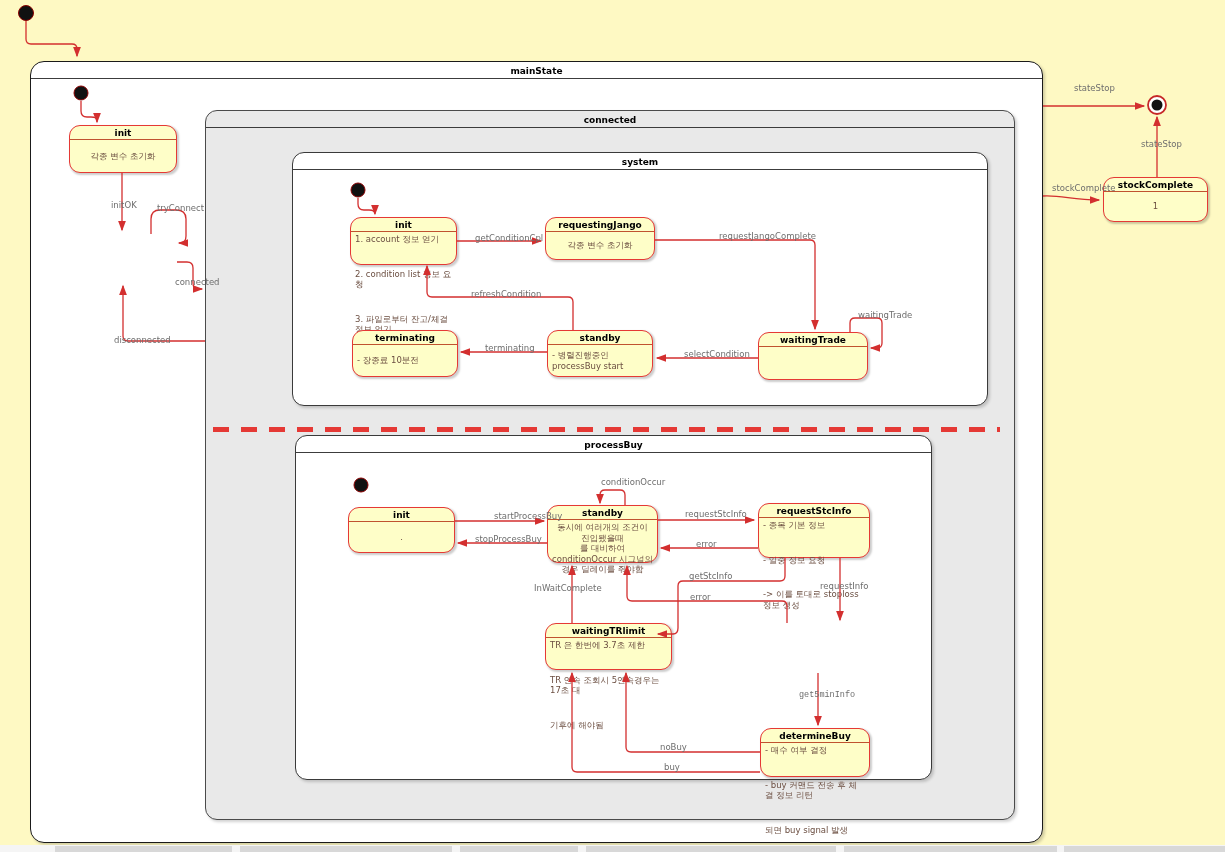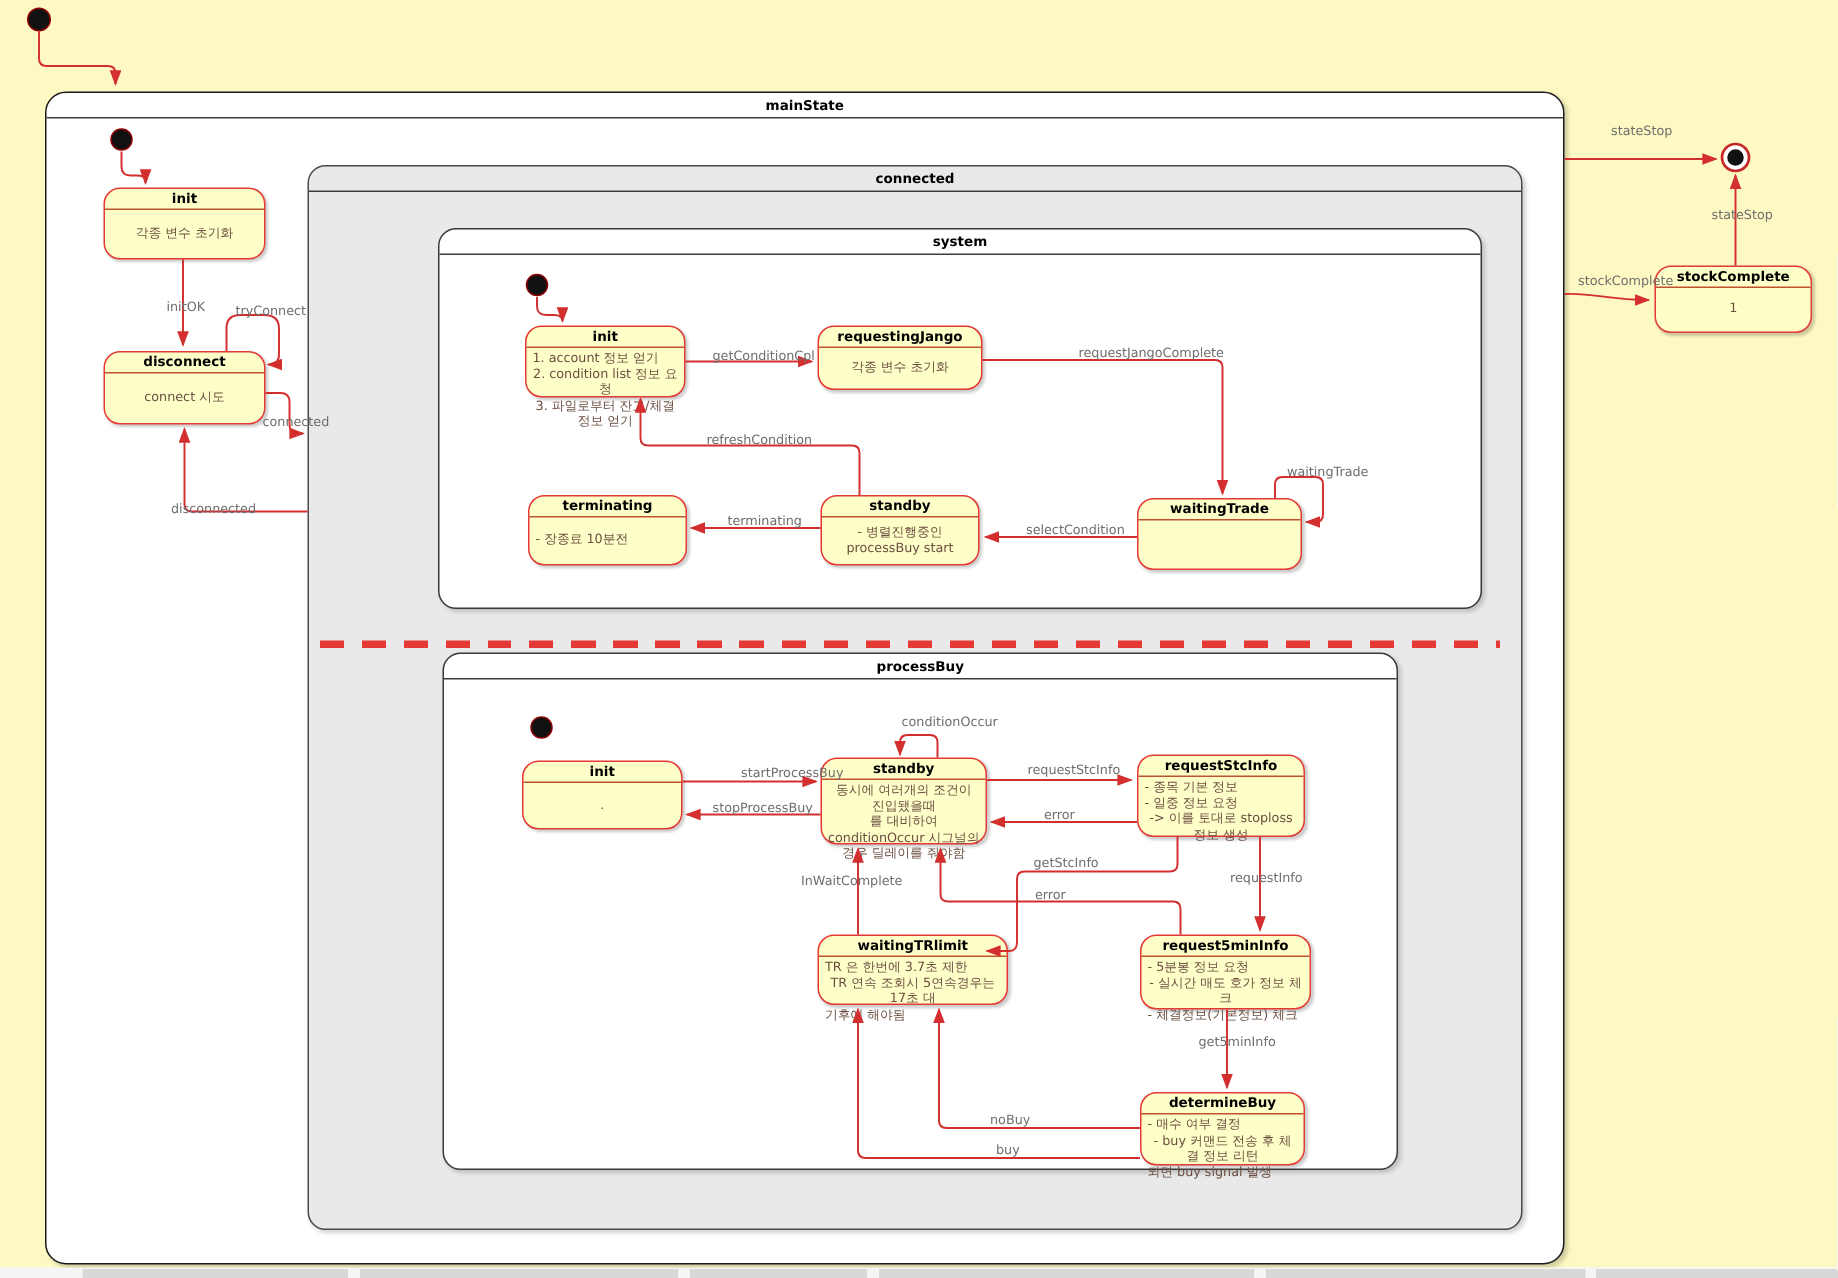--- a/index.html
+++ b/index.html
@@ -10,21 +10,21 @@
   .comp-title{font-size:9px;font-weight:bold;color:#000;text-align:center;
         padding:4px 0 2px;border-bottom:1.6px solid #3c3c3c;}
   .state{position:absolute;box-sizing:border-box;background:#fefec8;
         border:1.5px solid #e53935;border-radius:11px;display:flex;
         flex-direction:column;box-shadow:1.5px 1.5px 2px rgba(0,0,0,.2);}
   .state-title{font-size:9px;font-weight:bold;color:#000;text-align:center;
         padding:2px 2px 1px;border-bottom:1.2px solid #c0532f;}
   .state-body{flex:1;font-size:8.5px;color:#6b4e41;line-height:10.5px;
         padding:2px 4px;display:flex;flex-direction:column;justify-content:center;}
   .state-body.ctr{align-items:center;text-align:center;}
-  .state-body.lft{align-items:flex-start;text-align:center;}
+  .state-body.lft{align-items:flex-start;text-align:left;gap:24px;}
   .tlabel{position:absolute;font-size:8.5px;color:#6e6e6e;white-space:nowrap;z-index:40;}
   svg.wires{position:absolute;left:0;top:0;z-index:30;pointer-events:none;}
   .dashline{position:absolute;left:213px;top:427px;width:787px;height:5px;z-index:25;
         background:repeating-linear-gradient(90deg,#e53935 0 16px,transparent 16px 28px);}
   .bstrip{position:absolute;left:0;top:845px;width:1225px;height:7px;background:#f5f5f5;z-index:5;}
   .bseg{position:absolute;top:846px;height:6px;background:#d8d8d8;z-index:6;}
 </style>
 </head>
 <body>
 
@@ -46,24 +46,20 @@
     <div class="comp-title">processBuy</div>
   </div>
 
   <div class="dashline"></div>
 
   <div class="state" style="left:69px;top:125px;width:108px;height:48px;">
     <div class="state-title">init</div>
     <div class="state-body ctr">각종 변수 초기화</div>
   </div>
 
-  <div class="state" style="left:69px;top:234px;width:108px;height:49px;">
-    <div class="state-title">disconnect</div>
-    <div class="state-body ctr">connect 시도</div>
-  </div>
 
   <div class="state" style="left:350px;top:217px;width:107px;height:48px;">
     <div class="state-title">init</div>
     <div class="state-body lft">
       <div>1. account 정보 얻기</div>
       <div>2. condition list 정보 요청</div>
       <div>3. 파일로부터 잔고/체결정보 얻기</div>
     </div>
   </div>
 
@@ -103,28 +99,20 @@
 
   <div class="state" style="left:758px;top:503px;width:112px;height:55px;">
     <div class="state-title">requestStcInfo</div>
     <div class="state-body lft">
       <div>- 종목 기본 정보</div>
       <div>- 일중 정보 요청</div>
       <div>-&gt; 이를 토대로 stoploss 정보 생성</div>
     </div>
   </div>
 
-  <div class="state" style="left:760px;top:623px;width:114px;height:50px;">
-    <div class="state-title">request5minInfo</div>
-    <div class="state-body lft">
-      <div>- 5분봉 정보 요청</div>
-      <div>- 실시간 매도 호가 정보 체크</div>
-      <div>- 체결정보(기본정보) 체크</div>
-    </div>
-  </div>
 
   <div class="state" style="left:545px;top:623px;width:127px;height:47px;">
     <div class="state-title">waitingTRlimit</div>
     <div class="state-body lft">
       <div>TR 은 한번에 3.7초 제한</div>
       <div>TR 연속 조회시 5연속경우는 17초 대</div>
       <div>기후에 해야됨</div>
     </div>
   </div>
 
@@ -200,21 +188,21 @@
   <div class="tlabel" style="left:471px;top:289px;">refreshCondition</div>
   <div class="tlabel" style="left:601px;top:477px;">conditionOccur</div>
   <div class="tlabel" style="left:475px;top:511px;margin-left:19px;">startProcessBuy</div>
   <div class="tlabel" style="left:475px;top:534px;">stopProcessBuy</div>
   <div class="tlabel" style="left:685px;top:509px;">requestStcInfo</div>
   <div class="tlabel" style="left:696px;top:539px;">error</div>
   <div class="tlabel" style="left:820px;top:581px;">requestInfo</div>
   <div class="tlabel" style="left:689px;top:571px;">getStcInfo</div>
   <div class="tlabel" style="left:690px;top:592px;">error</div>
   <div class="tlabel" style="left:534px;top:583px;">InWaitComplete</div>
-  <div class="tlabel" style="left:799px;top:690px;">get5minInfo</div>
+  <div class="tlabel" style="left:799px;top:690px;font-family:Liberation Mono, monospace;">get5minInfo</div>
   <div class="tlabel" style="left:660px;top:742px;">noBuy</div>
   <div class="tlabel" style="left:664px;top:762px;">buy</div>
   <div class="tlabel" style="left:1074px;top:83px;">stateStop</div>
   <div class="tlabel" style="left:1141px;top:139px;">stateStop</div>
   <div class="tlabel" style="left:1052px;top:183px;">stockComplete</div>
 
   <div class="bstrip"></div>
   <div class="bseg" style="left:55px;width:177px;"></div>
   <div class="bseg" style="left:240px;width:212px;"></div>
   <div class="bseg" style="left:460px;width:118px;"></div>

